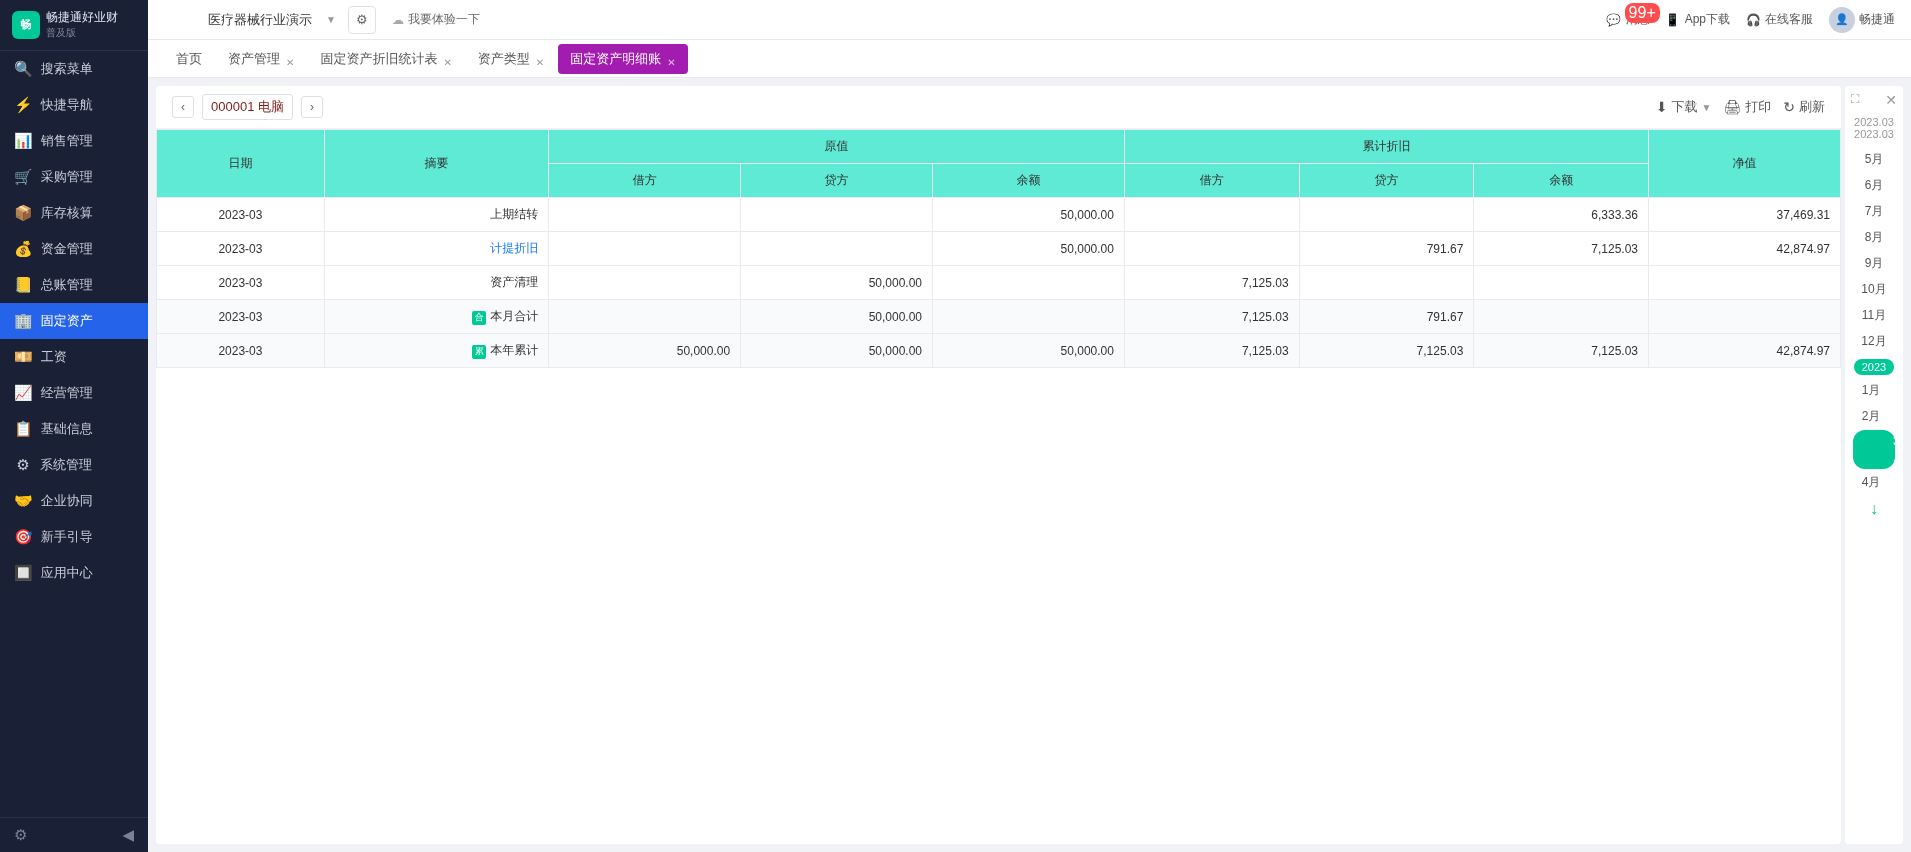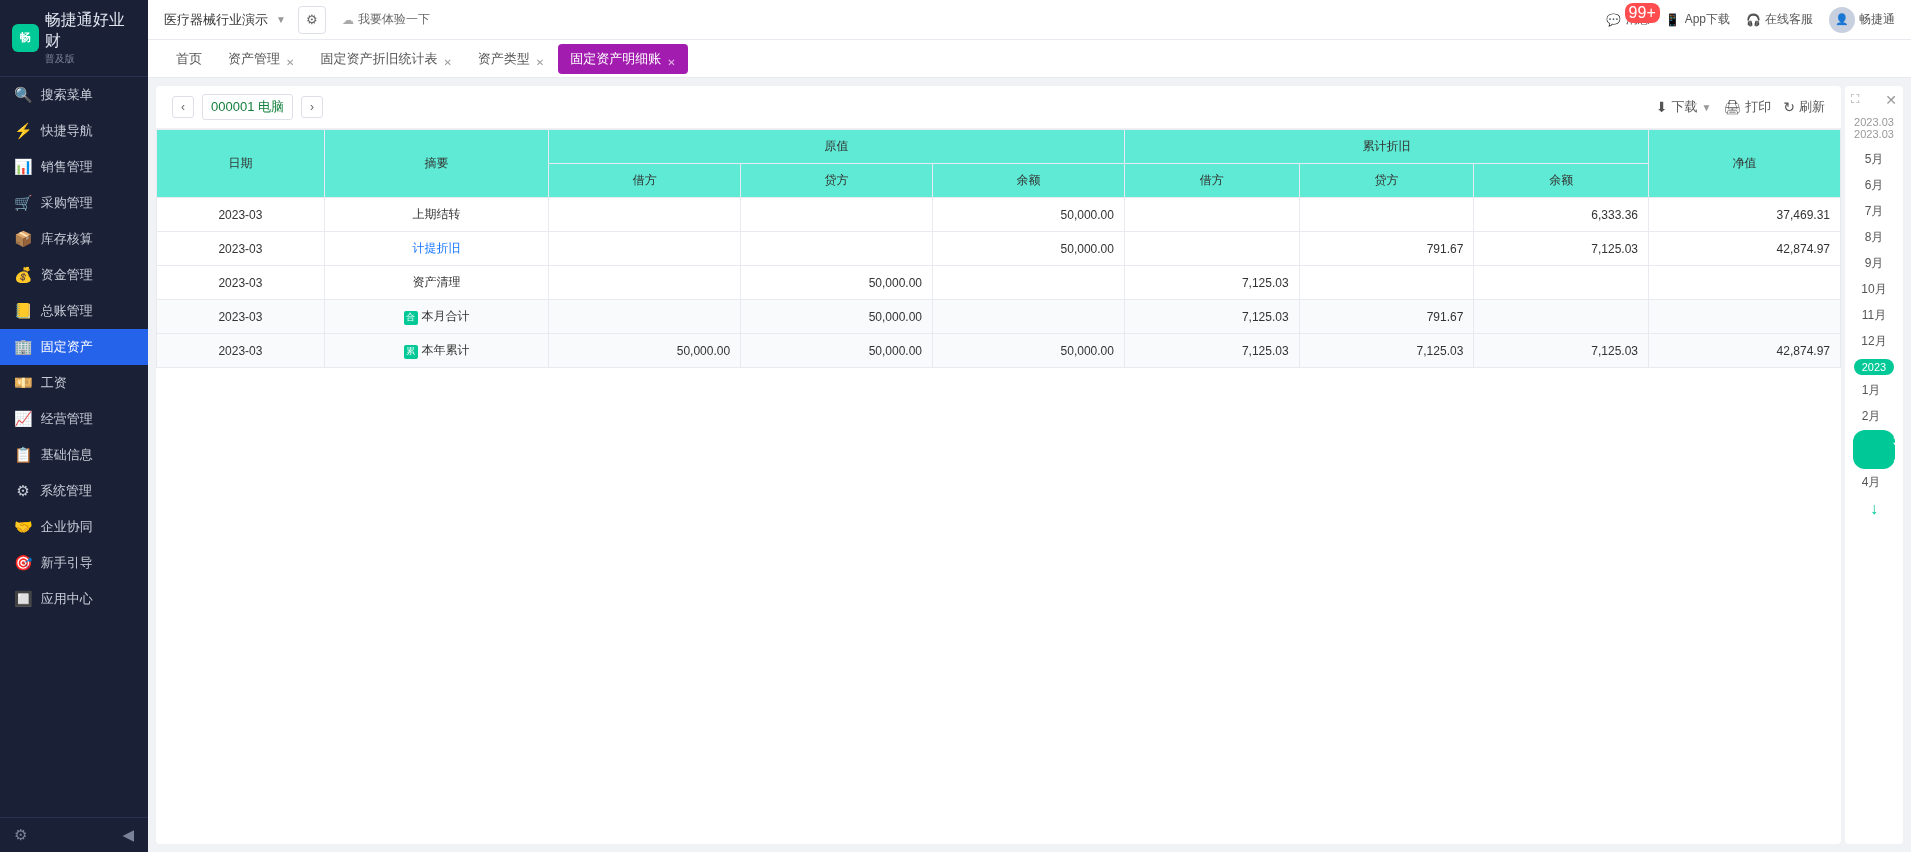--- a/index.html
+++ b/index.html
@@ -24,21 +24,21 @@
       gap: 6px;
       border-bottom: 1px solid #2a3050;
     }
     .sidebar-logo-icon {
       width: 28px; height: 28px;
       background: #00c896;
       border-radius: 6px;
       display: flex; align-items: center; justify-content: center;
       color: white; font-size: 11px; font-weight: bold;
     }
-    .sidebar-logo-text { font-size: 16px; color: #e0e4ef; line-height: 1.3; }
+    .sidebar-logo-text { font-size: 12px; color: #e0e4ef; line-height: 1.3; }
     .sidebar-logo-sub { font-size: 10px; color: #7a8299; }
     .sidebar-nav { flex: 1; overflow-y: auto; padding-bottom: 8px; }
     .sidebar-item {
       display: flex; align-items: center; gap: 8px;
       padding: 9px 14px;
       cursor: pointer;
       color: #c8cdd8;
       font-size: 13px;
       transition: background 0.15s;
     }
@@ -66,23 +66,24 @@
     .topbar {
       height: 40px;
       background: white;
       display: flex;
       align-items: center;
       padding: 0 16px;
       border-bottom: 1px solid #e8eaf0;
       gap: 12px;
     }
     .topbar-company {
-      display: flex; align-items: center; gap: 8px;
+      display: flex; align-items: center; gap: 14px;
       font-size: 13px; color: #333;
       cursor: pointer;
+      margin-left: 44px;
     }
     .topbar-company-arrow { color: #999; font-size: 10px; }
     .topbar-settings {
       width: 28px; height: 28px;
       border: 1px solid #dde0e8;
       border-radius: 4px;
       display: flex; align-items: center; justify-content: center;
       cursor: pointer; color: #666;
     }
     .topbar-trial {
@@ -166,21 +167,21 @@
       width: 22px; height: 22px;
       border: 1px solid #dde0e8;
       border-radius: 3px;
       display: flex; align-items: center; justify-content: center;
       cursor: pointer; color: #666; font-size: 12px;
     }
     .asset-nav-id {
       border: 1px solid #dde0e8;
       border-radius: 3px;
       padding: 3px 8px;
-      font-size: 13px; color: #15803d;
+      font-size: 13px; color: #7f1d1d;
       background: white;
     }
     .asset-nav-actions {
       margin-left: auto;
       display: flex; align-items: center; gap: 12px;
     }
     .asset-nav-btn {
       display: flex; align-items: center; gap: 4px;
       font-size: 13px; color: #555; cursor: pointer;
     }
@@ -208,21 +209,21 @@
       white-space: nowrap;
     }
     tbody tr td {
       padding: 8px 10px;
       border: 1px solid #e8eaf0;
       text-align: center;
       color: #333;
       white-space: nowrap;
     }
 
-    .td-left { text-align: center; }
+    .td-left { text-align: right; }
     .td-right { text-align: right; margin-left: 31px; }
     .color-blue { color: #1677ff; }
     .row-subtotal td { background: #f9fafb; }
     .mini-icon {
       display: inline-flex; align-items: center; justify-content: center;
       width: 14px; height: 14px;
       background: #00c896;
       border-radius: 2px;
       color: white; font-size: 9px;
       margin-right: 4px;

